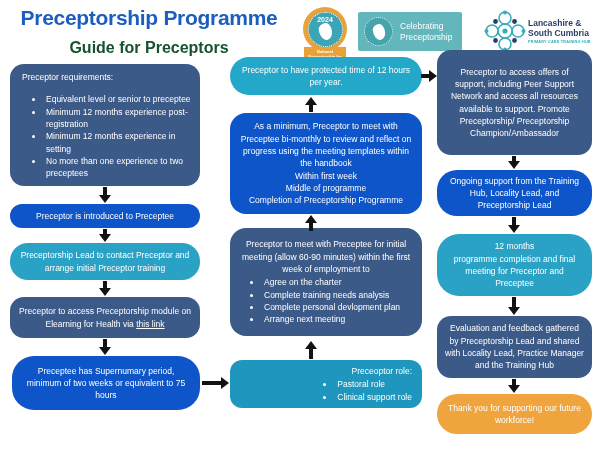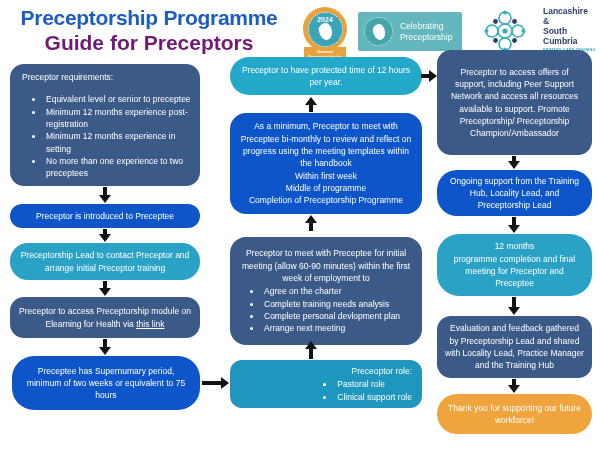--- a/index.html
+++ b/index.html
@@ -6,21 +6,21 @@
   html,body { background:#fff; }
   body { font-family:"Liberation Sans", sans-serif; }
   .canvas {
     position:relative; width:600px; height:450px; background:#ffffff;
     overflow:hidden;
   }
 
   
   .title-block { position:absolute; left:8px; top:6px; width:282px; text-align:center; }
   .title-l1 { font-size:21px; font-weight:bold; color:#1b5ebf; letter-spacing:-0.3px;text-align:center; }
-  .title-l2 { font-size:21px; font-weight:bold; color:#701a75; margin-top:1px; }
+  .title-l2 { font-size:16px; font-weight:bold; color:#14532d; margin-top:9px; }
 
   
   .badge { position:absolute; left:297px; top:7px; width:56px; height:52px; text-align:center; }
   .badge-circle {
     position:relative; width:44px; height:44px; margin:0 auto; border-radius:50%;
     background:#e9a23b; display:flex; align-items:center; justify-content:center;
   }
   .badge-inner {
     position:relative; width:35px; height:35px; border-radius:50%; background:#3ba4b6;
     border:1px dotted #fff;
@@ -44,21 +44,21 @@
     width:29px; height:29px; border-radius:50%; background:#45a5ab; flex:0 0 29px;
     border:1px dotted #e8f5f5; display:flex; align-items:center; justify-content:center;
   }
   .cel-map { width:12px; height:16px; background:#fff;
     border-radius:58% 42% 48% 52% / 35% 55% 45% 65%; transform:rotate(-8deg); }
   .cel-text { color:#fff; font-size:8.5px; line-height:1.25; margin-left:7px; }
 
   
   .lsc { position:absolute; left:484px; top:8px; width:112px; height:46px; display:flex; align-items:center; }
   .lsc-icon { flex:0 0 42px; width:42px; height:42px; }
-  .lsc-text { margin-left:17px; }
+  .lsc-text { margin-left:2px; }
   .lsc-name { font-size:8.5px; font-weight:bold; color:#2b3e6b; line-height:1.2; }
   .lsc-sub { font-size:3.8px; font-weight:bold; color:#35aebb; margin-top:1.5px; letter-spacing:0.2px; }
 
   
   .node {
     position:absolute; color:#fff; font-size:8.5px; line-height:1.45;
     padding:5px 8px; display:flex; flex-direction:column; justify-content:center;
   }
   .node.slate { background:#3c5a88; }
   .node.blue  { background:#0d55c8; }
@@ -173,21 +173,21 @@
     <div class="center">Preceptor to have protected time of 12 hours per year.</div>
   </div>
 
   <div class="node blue" style="left:230px; top:113px; width:192px; height:101px; border-radius:16px;">
     <div class="center">As a minimum, Preceptor to meet with Preceptee bi-monthly to review and reflect on progress using the meeting templates within the handbook</div>
     <div class="center">Within first week</div>
     <div class="center">Middle of programme</div>
     <div class="center">Completion of Preceptorship Programme</div>
   </div>
 
-  <div class="node slate" style="left:230px; top:237px; width:192px; height:108px; border-radius:16px; padding:6px 10px;">
+  <div class="node slate" style="left:230px; top:228px; width:192px; height:108px; border-radius:16px; padding:6px 10px;">
     <div class="center">Preceptor to meet with Preceptee for initial meeting (allow 60-90 minutes) within the first week of employment to</div>
     <ul>
       <li>Agree on the charter</li>
       <li>Complete training needs analysis</li>
       <li>Complete personal devlopment plan</li>
       <li>Arrange next meeting</li>
     </ul>
   </div>
 
   <div class="node teal2" style="left:230px; top:360px; width:192px; height:48px; border-radius:12px; padding:5px 10px;align-items:flex-end;">

